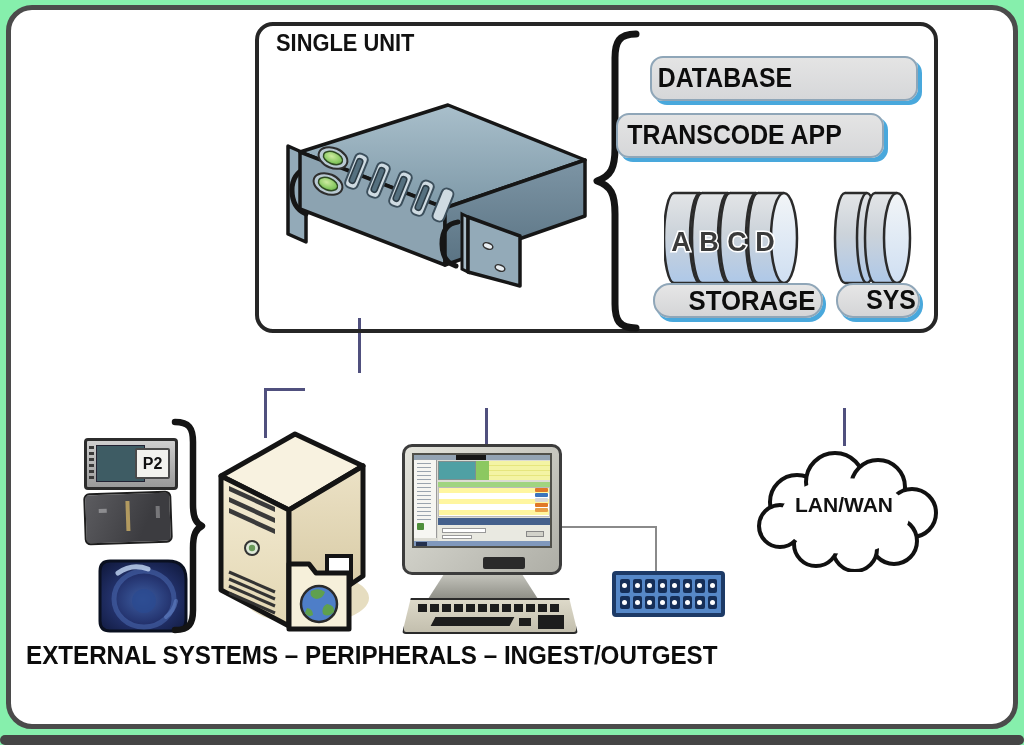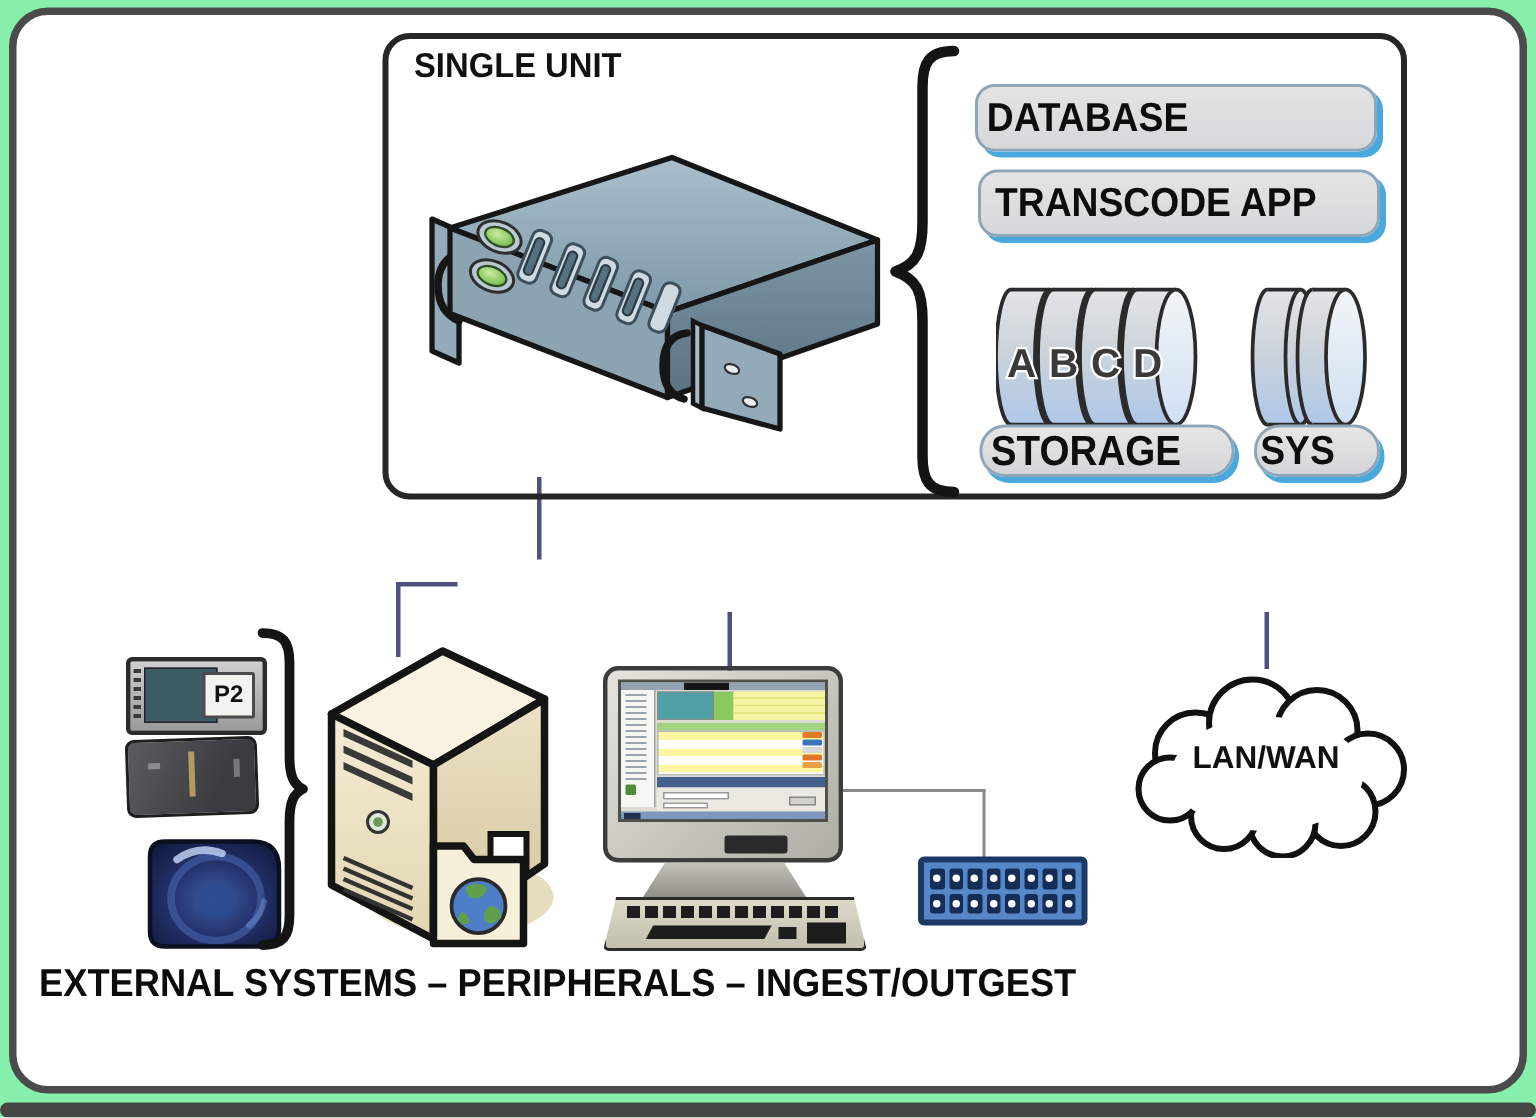--- a/index.html
+++ b/index.html
@@ -13,23 +13,23 @@
 
   
   .unit-box{left:255px;top:22px;width:683px;height:311px;border:4px solid #262626;border-radius:18px;box-sizing:border-box;}
   .unit-title{left:276px;top:30px;font-size:23px;font-weight:bold;color:#111;letter-spacing:0px;transform:scaleX(.95);transform-origin:left top;white-space:nowrap;}
 
   
   .btn3d{background:linear-gradient(180deg,#E4E4E4,#D6D7D9);border:2px solid #8FA6B8;border-radius:13px;
          box-shadow:4px 4px 0 0 #49A8DC;box-sizing:border-box;display:flex;align-items:center;justify-content:flex-start;
          font-weight:bold;color:#0d0d0d;}
   .btn-database{left:650px;top:56px;width:268px;height:45px;font-size:27px;}
-  .btn-transcode{left:652px;top:113px;width:268px;height:45px;font-size:27px;}
+  .btn-transcode{left:616px;top:113px;width:268px;height:45px;font-size:27px;}
   .pill{background:linear-gradient(180deg,#E6E6E6,#D4D5D7);border:2px solid #8FA6B8;border-radius:17px;
-        box-shadow:3px 4px 0 0 #49A8DC;box-sizing:border-box;display:flex;align-items:center;justify-content:flex-start;
+        box-shadow:3px 4px 0 0 #49A8DC;box-sizing:border-box;display:flex;align-items:center;justify-content:flex-end;
         font-weight:bold;color:#0d0d0d;}
   .pill-storage{left:653px;top:283px;width:170px;height:35px;font-size:28px;}
   .pill-sys{left:836px;top:283px;width:84px;height:35px;font-size:27px;}
   .squeeze{transform:scaleX(.92);white-space:nowrap;}
 
   
   .pipe{left:303px;top:372px;width:596px;height:37px;border-radius:19px;border:2.5px solid #101010;box-sizing:border-box;
         background:linear-gradient(180deg,#24415f 0%,#5584b6 16%,#a6c6e6 36%,#d9eaf8 50%,#8ab2da 68%,#3c6ba2 88%,#16304e 100%);
         display:flex;align-items:center;justify-content:center;}
   .pipe-cap{right:3px;top:2px;width:17px;height:27px;background:#fff;border:2.5px solid #101010;border-radius:50%;}

